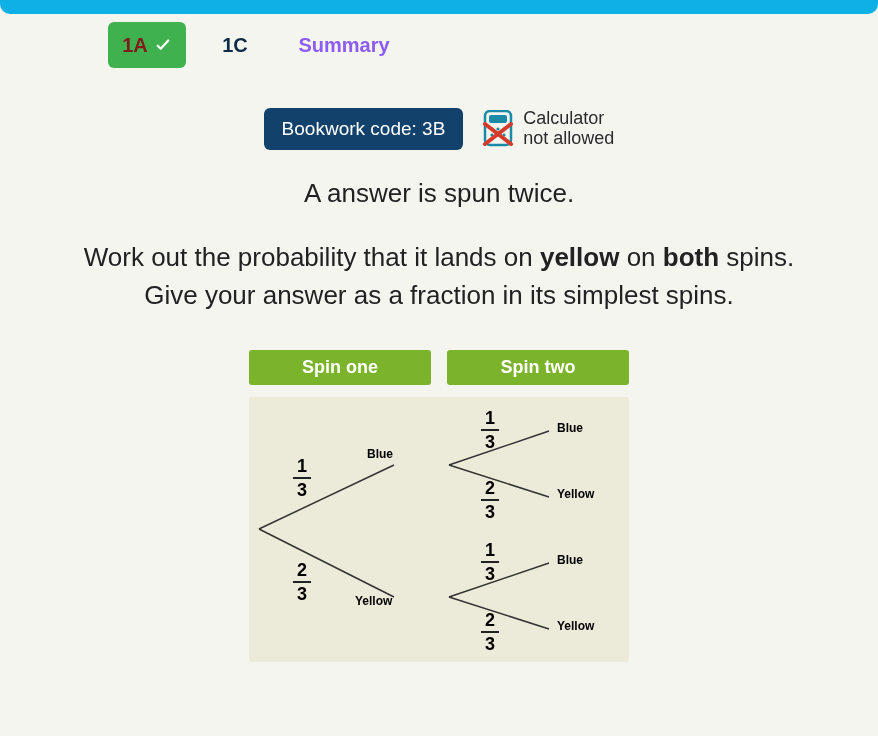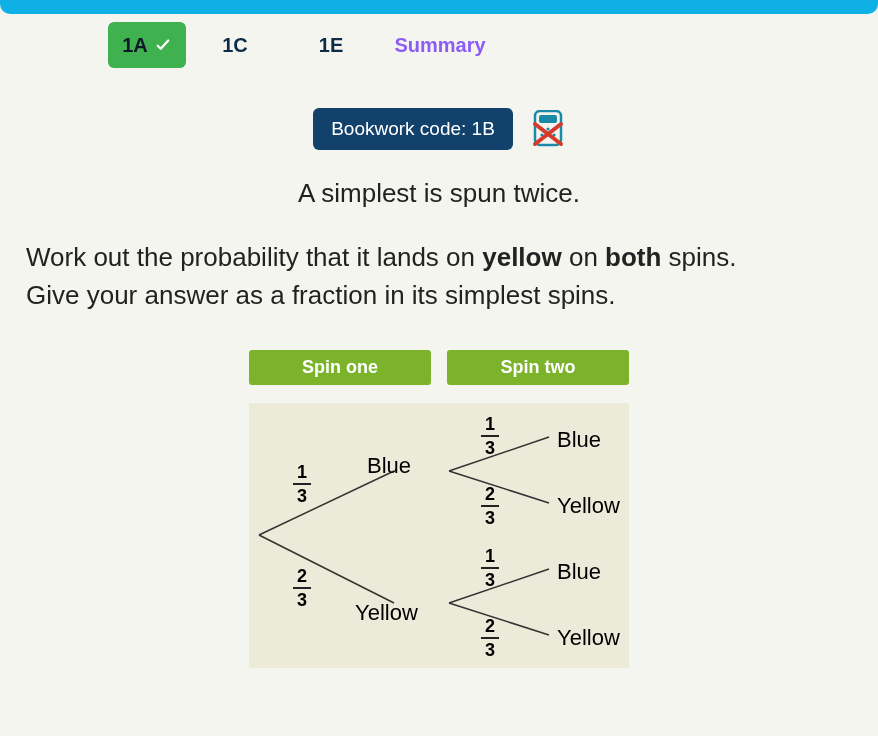--- a/index.html
+++ b/index.html
@@ -30,21 +30,21 @@
     align-items: center;
     justify-content: center;
     font-weight: bold;
     font-size: 20px;
     color: #0b2b47;
     padding: 0 14px;
     cursor: pointer;
   }
   .tab-1a {
     background: #3fb24f;
-    color: #0f172a;
+    color: #7f1d1d;
     width: 78px;
   }
   .tab-1a svg { margin-left: 6px; }
   .tab-1b {
     background: #1a425f;
     color: #dfe9ee;
     width: 74px;
   }
   .tab-plain {
     background: transparent;
@@ -82,35 +82,35 @@
     color: #2b2b2b;
     line-height: 1.1;
   }
   .intro {
     text-align: center;
     font-size: 26px;
     color: #222;
     margin-top: 28px;
   }
   .question {
-    text-align: left;
+    text-align: center;
     font-size: 26px;
     color: #222;
     margin: 30px 26px 0 26px;
     line-height: 1.45;
   }
   .question b { font-weight: bold; }
   .diagram-wrap {
     width: 380px;
     margin: 36px auto 0 auto;
   }
   .diagram-headers {
     display: flex;
     gap: 16px;
-    margin-bottom: 18px;
+    margin-bottom: 12px;
   }
   .diag-head {
     flex: 1;
     background: #7bb32a;
     color: #fff;
     font-weight: bold;
     text-align: center;
     padding: 7px 0;
     font-size: 18px;
     border-radius: 3px;
@@ -124,67 +124,68 @@
   .frac {
     display: inline-flex;
     flex-direction: column;
     align-items: center;
     font-weight: bold;
     font-size: 18px;
     line-height: 1;
   }
   .frac .num { border-bottom: 2px solid #222; padding: 0 4px 2px; }
   .frac .den { padding-top: 2px; }
-  .lbl { font-weight: normal; font-size: 22px; position: absolute; }
+  .lbl { font-weight: bold; font-size: 12px; position: absolute; }
   .pfrac { position: absolute; }
 </style>
 </head>
 <body>
 
 <div class="topbar"></div>
 
 <div class="tabs">
   <div class="tab tab-1a">
     <span>1A</span>
     <svg width="18" height="18" viewBox="0 0 24 24">
         <path fill="none" stroke="#fff" stroke-width="3" stroke-linecap="round" stroke-linejoin="round" d="M5 13l4 4 10-11"></path>
       </svg>
   </div>
   <div class="tab tab-plain">
     <span>1C</span>
   </div>
-  <div class="tab tab-plain">
-    <span>1E</span>
-  </div>
   <div class="tab tab-plain tab-summary">
     <span>Summary</span>
   </div>
 </div>
 
 <div class="bookwork-row">
-  <div class="bookwork-pill">Bookwork code: 1B</div>
+  <div class="bookwork-pill">Bookwork code: 3B</div>
   <div class="calc-block">
     <div class="calc-icon-wrap">
       <svg width="34" height="38" viewBox="0 0 34 38">
         <rect x="4" y="1" width="26" height="34" rx="5" fill="none" stroke="#1a8aa6" stroke-width="2.5"></rect>
         <rect x="8" y="5" width="18" height="8" rx="2" fill="#1a8aa6"></rect>
         <circle cx="11" cy="19" r="1.6" fill="#1a8aa6"></circle>
           <circle cx="17" cy="19" r="1.6" fill="#1a8aa6"></circle>
           <circle cx="23" cy="19" r="1.6" fill="#1a8aa6"></circle>
         <circle cx="11" cy="25" r="1.6" fill="#1a8aa6"></circle>
           <circle cx="17" cy="25" r="1.6" fill="#1a8aa6"></circle>
           <circle cx="23" cy="25" r="1.6" fill="#1a8aa6"></circle>
         <path d="M4 34 L30 14" stroke="#d63b2a" stroke-width="4" stroke-linecap="round"></path>
         <path d="M4 14 L30 34" stroke="#d63b2a" stroke-width="4" stroke-linecap="round"></path>
       </svg>
     </div>
-  </div>
-</div>
-
-<div class="intro">A simplest is spun twice.</div>
+    <div class="calc-text">
+      <div>Calculator</div>
+      <div>not allowed</div>
+    </div>
+  </div>
+</div>
+
+<div class="intro">A answer is spun twice.</div>
 
 <div class="question">
   <span>Work out the probability that it lands on </span><b>yellow</b><span> on </span><b>both</b><span> spins.</span><br>
   <span>Give your answer as a fraction in its simplest spins.</span>
 </div>
 
 <div class="diagram-wrap">
   <div class="diagram-headers">
     <div class="diag-head">Spin one</div>
     <div class="diag-head">Spin two</div>

